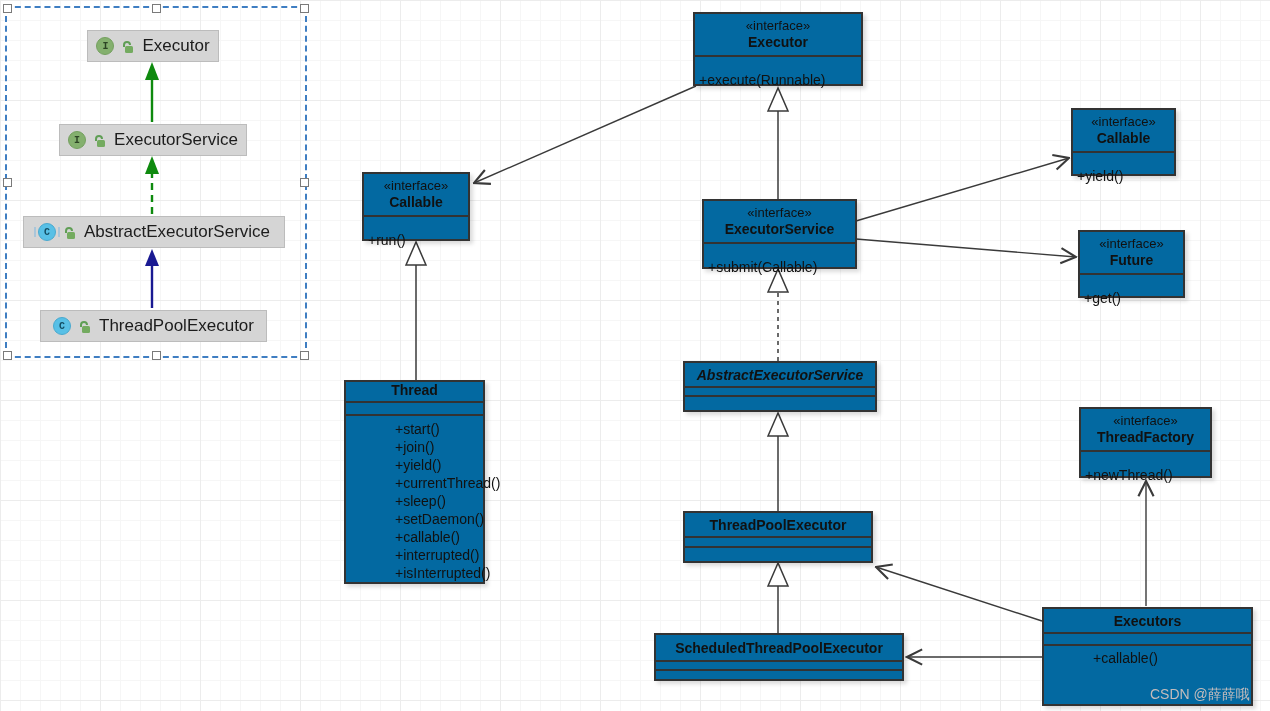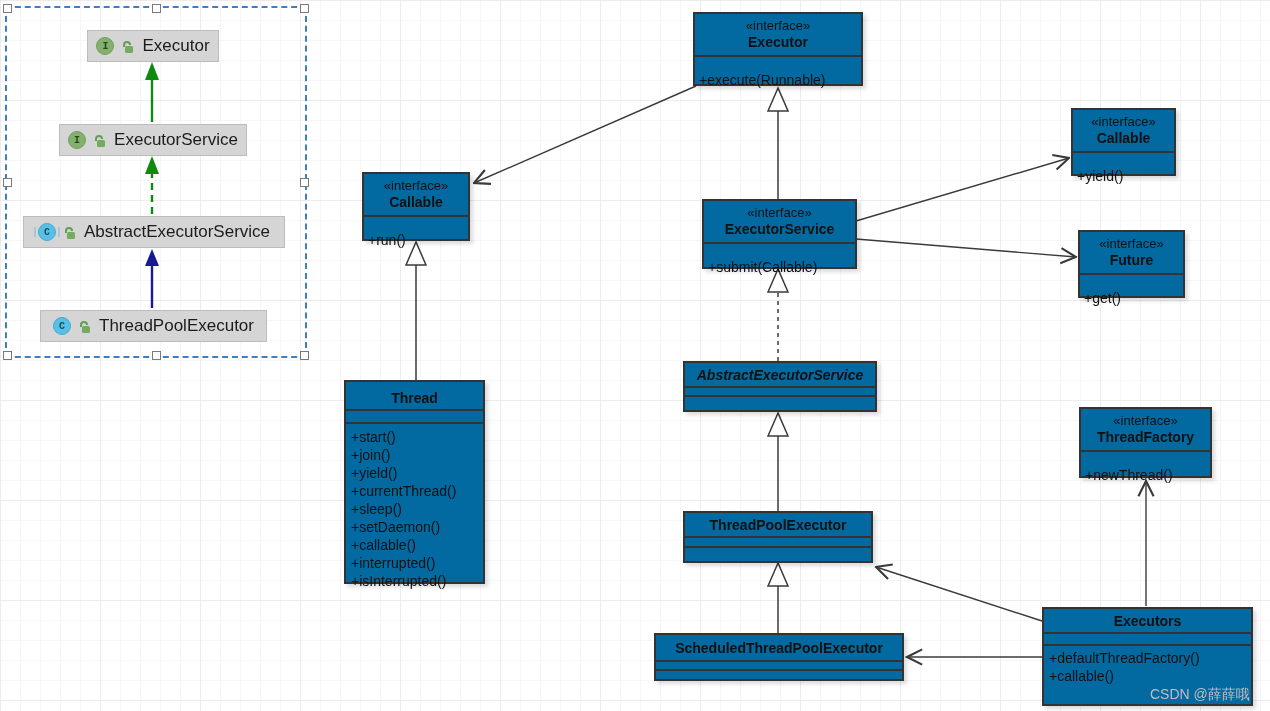--- a/index.html
+++ b/index.html
@@ -24,21 +24,21 @@
     background:#0369a1;border:2px solid #333333;color:#111111;
     box-shadow:3px 3px 4px rgba(0,0,0,0.14);
   }
   .uml-head{text-align:center;padding:4px 3px 3px;line-height:1.25;}
   .uml-stereo{font-size:13px;}
   .uml-name{font-size:14px;font-weight:bold;white-space:nowrap;}
   .uml-title{font-size:14px;font-weight:bold;text-align:center;padding:5px 2px 4px;white-space:nowrap;}
   .italic .uml-title{font-style:italic;}
   .uml-sec{border-top:2px solid #333333;}
   .uml-method{font-size:14px;line-height:17px;padding:15px 4px;white-space:nowrap;}
-  .uml-mline{font-size:14px;line-height:18px;padding:0 0 0 5px;white-space:nowrap;}
+  .uml-mline{font-size:14px;line-height:18px;padding:0 0 0 5px;white-space:nowrap;margin-left:44px;}
   .uml-mlist{border-top:2px solid #333333;padding:4px 0 5px;}
 
   
   .ide-node{
     position:absolute;box-sizing:border-box;z-index:2;
     background:#d5d5d5;border:1px solid #bcbcbc;color:#1c1c1c;
     display:flex;align-items:center;justify-content:center;gap:7px;
     font-size:17px;height:32px;
   }
   .circ{
@@ -222,21 +222,21 @@
   <div class="uml-sec uml-method">+get()</div>
 </div>
 
 <div class="uml-box italic" style="left:683px;top:361px;width:194px;height:51px;">
   <div class="uml-title" style="padding:4px 2px 3px;">AbstractExecutorService</div>
   <div class="uml-sec" style="height:7px;"></div>
   <div class="uml-sec" style="height:7px;"></div>
 </div>
 
 <div class="uml-box" style="left:344px;top:380px;width:141px;height:204px;">
-  <div class="uml-title" style="padding:8px 2px 3px;">Thread</div>
+  <div class="uml-title" style="padding:0 2px 3px;">Thread</div>
   <div class="uml-sec" style="height:11px;"></div>
   <div class="uml-sec uml-mlist">
     <div class="uml-mline">+start()</div>
     <div class="uml-mline">+join()</div>
     <div class="uml-mline">+yield()</div>
     <div class="uml-mline">+currentThread()</div>
     <div class="uml-mline">+sleep()</div>
     <div class="uml-mline">+setDaemon()</div>
     <div class="uml-mline">+callable()</div>
     <div class="uml-mline">+interrupted()</div>
@@ -261,18 +261,17 @@
     <div class="uml-stereo">«interface»</div>
     <div class="uml-name">ThreadFactory</div>
   </div>
   <div class="uml-sec uml-method">+newThread()</div>
 </div>
 
 <div class="uml-box" style="left:1042px;top:607px;width:211px;height:99px;">
   <div class="uml-title" style="padding:4px 6px 3px;">Executors</div>
   <div class="uml-sec" style="height:10px;"></div>
   <div class="uml-sec uml-mlist" style="padding:3px 0 4px;">
-    <div class="uml-mline">+defaultThreadFactory()</div>
     <div class="uml-mline">+callable()</div>
   </div>
 </div>
 
 <div class="watermark">CSDN @薛薛哦</div>
 
 </body></html>

